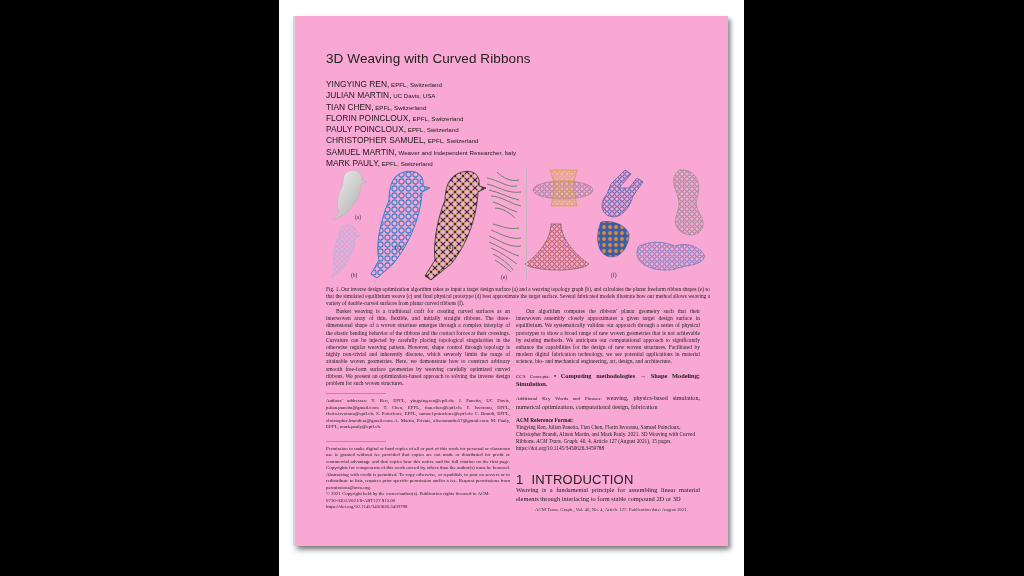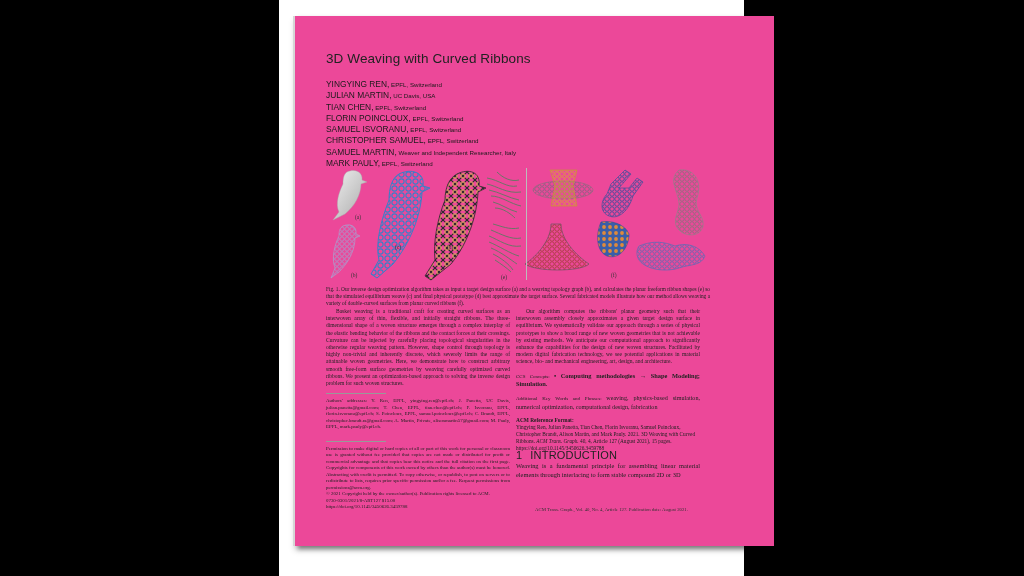--- a/index.html
+++ b/index.html
@@ -1,20 +1,20 @@
 <!DOCTYPE html>
 <html><head>
   <meta charset="utf-8">
   <style>
     * { box-sizing: border-box; margin: 0; padding: 0; }
     html, body { width: 1024px; height: 576px; overflow: hidden; background: #000; }
     body { position: relative; font-family: "Liberation Serif", "DejaVu Serif", serif; color: #1a1a1a; }
     .stage { position: absolute; left: 279px; top: 0; width: 465px; height: 576px; background: #fff; }
     .page {
-      position: absolute; left: 295px; top: 16px; width: 479px; height: 530px; background: #ec4899;
+      position: absolute; left: 295px; top: 16px; width: 433px; height: 530px; background: #f9a8d4;
       box-shadow: -2px 0 0 #d6d6d6, 3px 3px 4px rgba(0,0,0,0.35), 0 4px 6px rgba(0,0,0,0.25);
     }
     .title { position: absolute; left: 31px; top: 35px; font-family: "Liberation Sans", "DejaVu Sans", sans-serif; font-size: 13.5px; color: #222; letter-spacing: 0.1px; }
     .authors { position: absolute; left: 31px; top: 63px; font-family: "Liberation Sans", "DejaVu Sans", sans-serif; }
     .author { font-size: 8.4px; line-height: 10.3px; color: #1a1a1a; white-space: nowrap; }
     .author .aff { font-size: 6.2px; }
     .figure { position: absolute; left: 12px; top: 148px; width: 420px; height: 120px; }
     .fig-divider { position: absolute; left: 219px; top: 4px; width: 1px; height: 112px; background: #bbb; }
     .fig-label { position: absolute; font-size: 5.5px; color: #333; }
     .caption { position: absolute; left: 31px; top: 270px; width: 384px; font-size: 5.3px; line-height: 7.2px; color: #222; text-align: justify; }
@@ -22,41 +22,41 @@
     .col-left { left: 31px; }
     .col-right { left: 221px; }
     .indent { text-indent: 10px; }
     .rule { height: 1px; background: #999; width: 60px; margin: 6px 0 4px 0; }
     .small { font-size: 4.9px; line-height: 6.5px; }
     .ccs-label { font-size: 5px; }
     .ccs-bold { font-weight: bold; font-size: 6.4px; }
     .kw-label { font-size: 5px; }
     .kw-text { font-size: 6.1px; line-height: 8px; }
     .ref-head { font-weight: bold; font-size: 5.4px; margin-top: 6px; }
-    .intro-head { font-family: "Liberation Sans", "DejaVu Sans", sans-serif; font-size: 11px; margin-top: 0; letter-spacing: 0.2px; }
+    .intro-head { font-family: "Liberation Sans", "DejaVu Sans", sans-serif; font-size: 13px; margin-top: 24px; letter-spacing: 0.2px; }
     .intro-num { margin-right: 8px; }
     .intro-text { font-size: 6.4px; line-height: 8.6px; margin-top: 3px; }
     .footer { position: absolute; left: 240px; top: 491px; font-size: 4.8px; color: #333; white-space: nowrap; }
     svg { display: block; }
   </style>
 </head>
 <body>
 
 <div class="stage"></div>
 
 <div class="page">
 
   <div class="title">3D Weaving with Curved Ribbons</div>
 
   <div class="authors">
     <div class="author"><span>YINGYING REN,</span><span class="aff"> EPFL, Switzerland</span></div>
     <div class="author"><span>JULIAN MARTIN,</span><span class="aff"> UC Davis, USA</span></div>
     <div class="author"><span>TIAN CHEN,</span><span class="aff"> EPFL, Switzerland</span></div>
     <div class="author"><span>FLORIN POINCLOUX,</span><span class="aff"> EPFL, Switzerland</span></div>
-    <div class="author"><span>SAMUEL ISVORANU,</span><span class="aff"> EPFL, Switzerland</span></div>
+    <div class="author"><span>PAULY POINCLOUX,</span><span class="aff"> EPFL, Switzerland</span></div>
     <div class="author"><span>CHRISTOPHER SAMUEL,</span><span class="aff"> EPFL, Switzerland</span></div>
     <div class="author"><span>SAMUEL MARTIN,</span><span class="aff"> Weaver and Independent Researcher, Italy</span></div>
     <div class="author"><span>MARK PAULY,</span><span class="aff"> EPFL, Switzerland</span></div>
   </div>
 
   <div class="figure">
     <svg width="420" height="120" viewBox="0 0 420 120">
       <defs>
         <pattern id="hexBlue" width="7" height="7" patternUnits="userSpaceOnUse">
           <circle cx="3.5" cy="3.5" r="2.6" fill="none" stroke="#3a7fc8" stroke-width="1.1"></circle>

